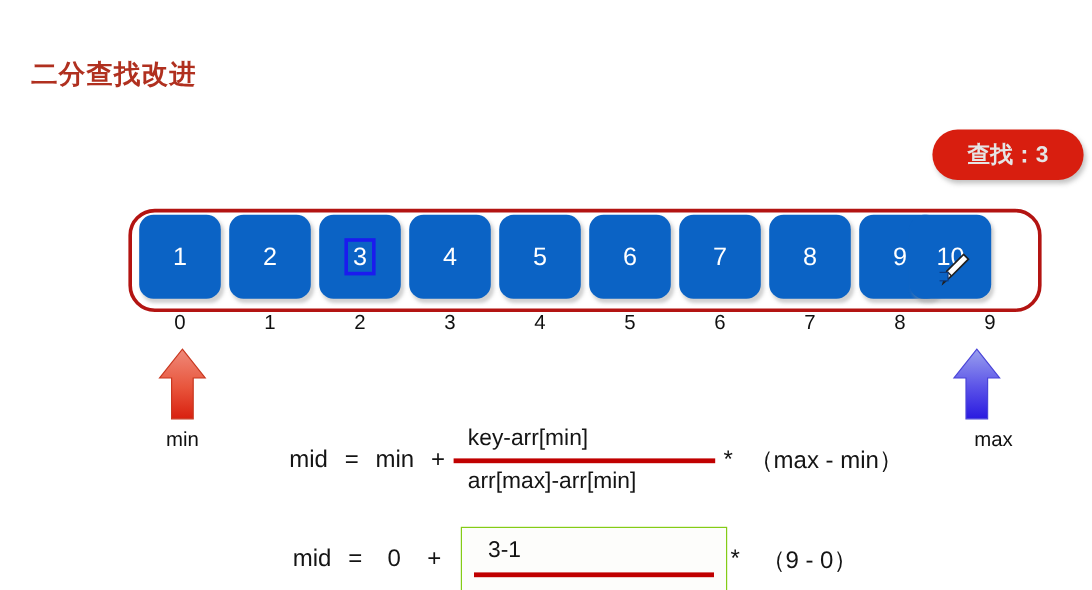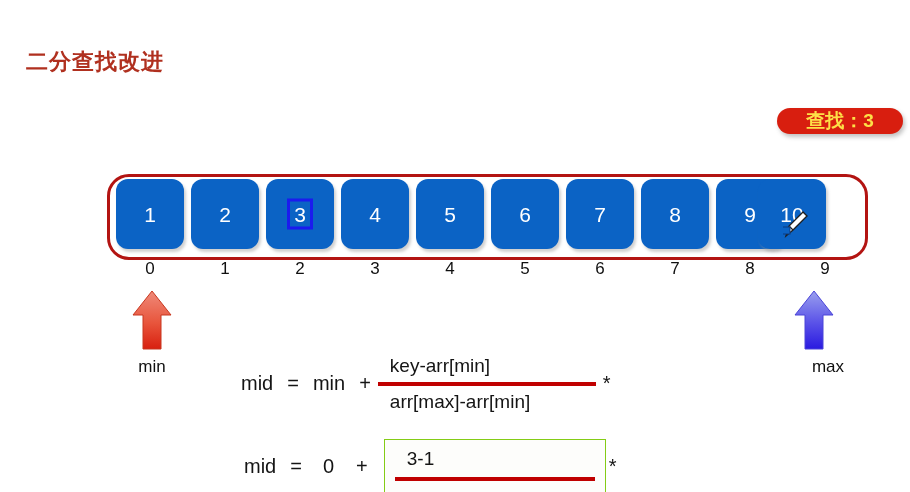--- a/index.html
+++ b/index.html
@@ -33,28 +33,28 @@
     letter-spacing: 1px;
     white-space: nowrap;
   }
 
   
   .badge {
     position: absolute;
     left: 777px;
     top: 75px;
     width: 126px;
-    height: 26px;
+    height: 42px;
     background: #d81e0f;
     border-radius: 21px;
     box-shadow: 2px 3px 4px rgba(120,120,120,0.45);
     display: flex;
     align-items: center;
     justify-content: center;
-    color: #fde047;
+    color: #e5e5e5;
     font-size: 19px;
     font-weight: bold;
     white-space: nowrap;
   }
 
   
   .array-frame {
     position: absolute;
     left: 107px;
     top: 141px;
@@ -292,29 +292,31 @@
     <span class="tok">mid</span>
     <span class="tok">=</span>
     <span class="tok">min</span>
     <span class="tok">+</span>
     <span class="frac">
       <span class="num">key-arr[min]</span>
       <span class="bar"></span>
       <span class="den">arr[max]-arr[min]</span>
     </span>
     <span class="tok">*</span>
+    <span class="tok">（max - min）</span>
   </div>
 
   <div class="formula" id="formula2">
     <span class="tok">mid</span>
     <span class="tok">=</span>
     <span class="tok" style="padding:0 14px;">0</span>
     <span class="tok" style="padding:0 16px 0 8px;">+</span>
     <span class="boxed">
       <span class="frac">
         <span class="num">3-1</span>
         <span class="bar"></span>
       </span>
     </span>
     <span class="tok star">*</span>
+    <span class="tok" style="padding-left:14px;">（9 - 0）</span>
   </div>
 
 </div>
 
 </body></html>

